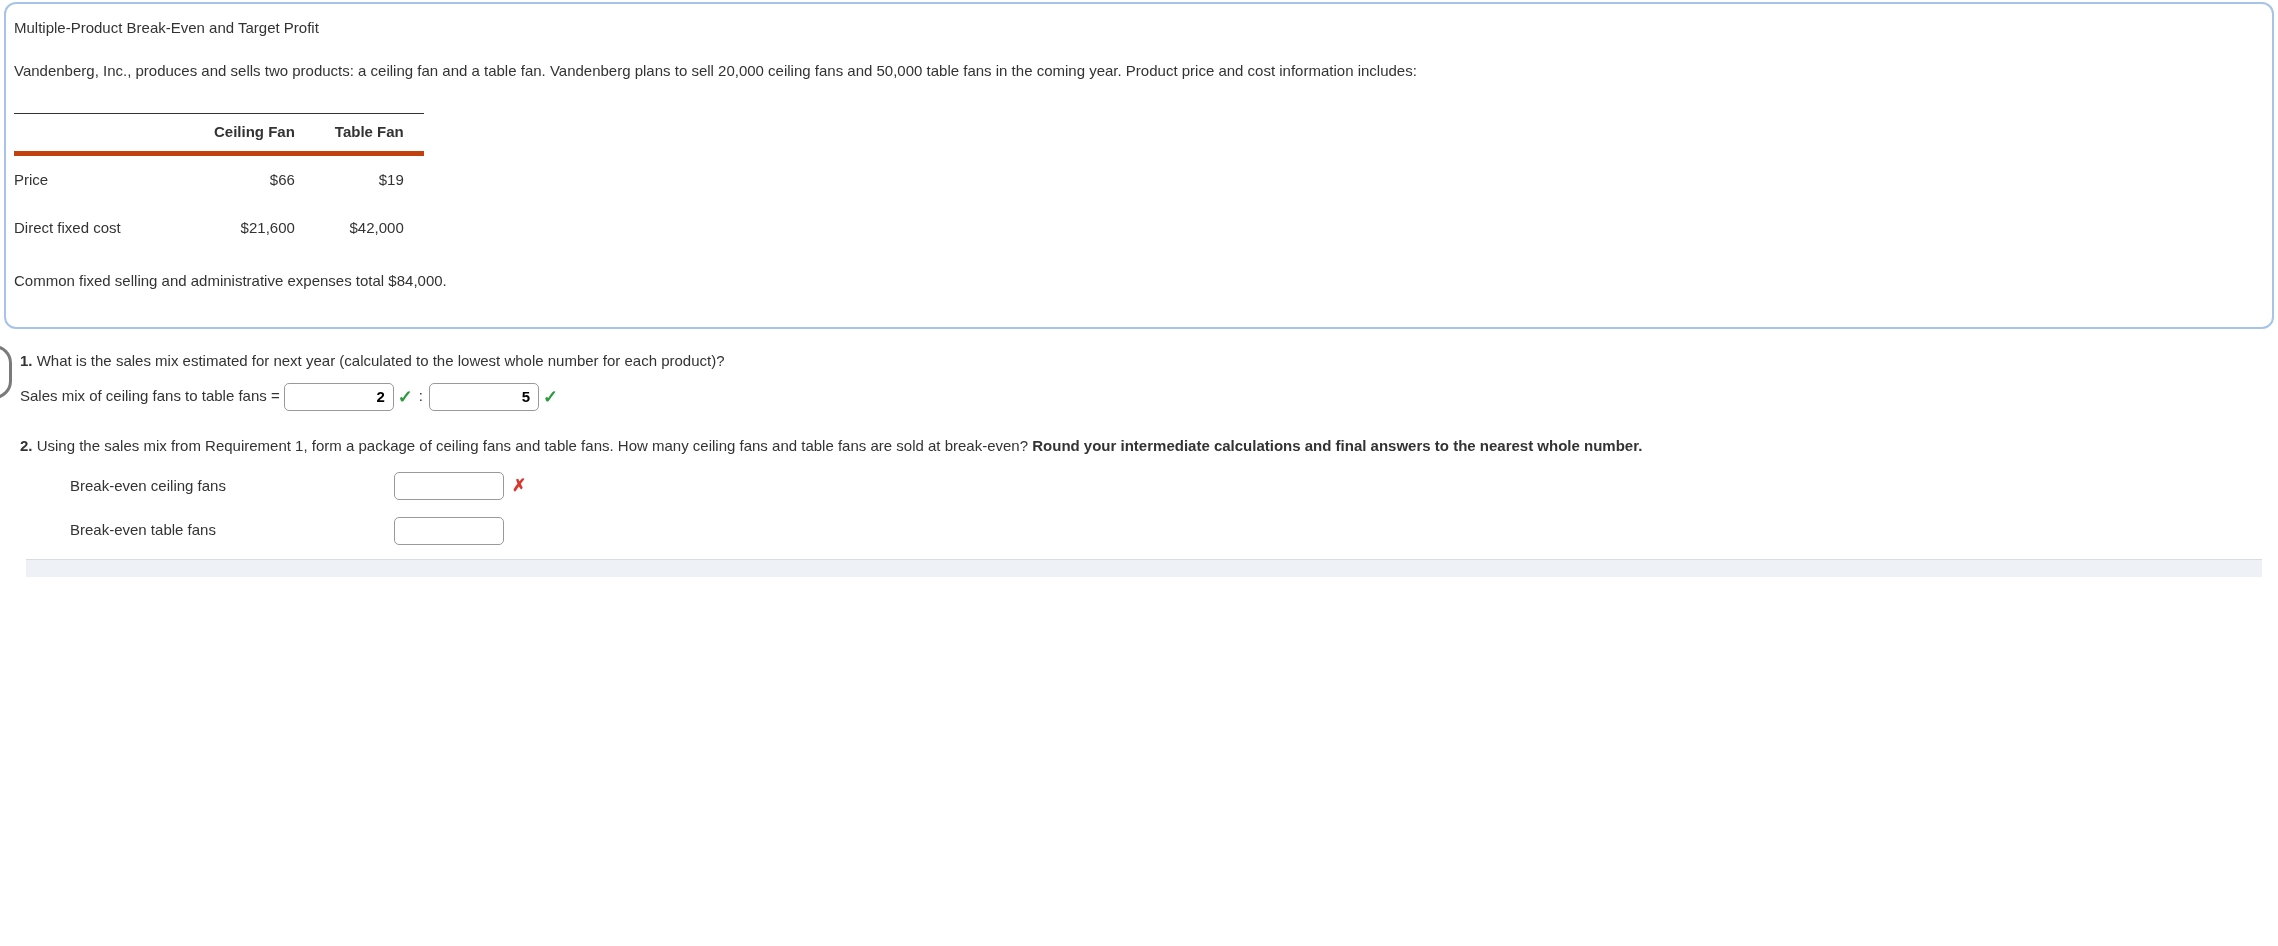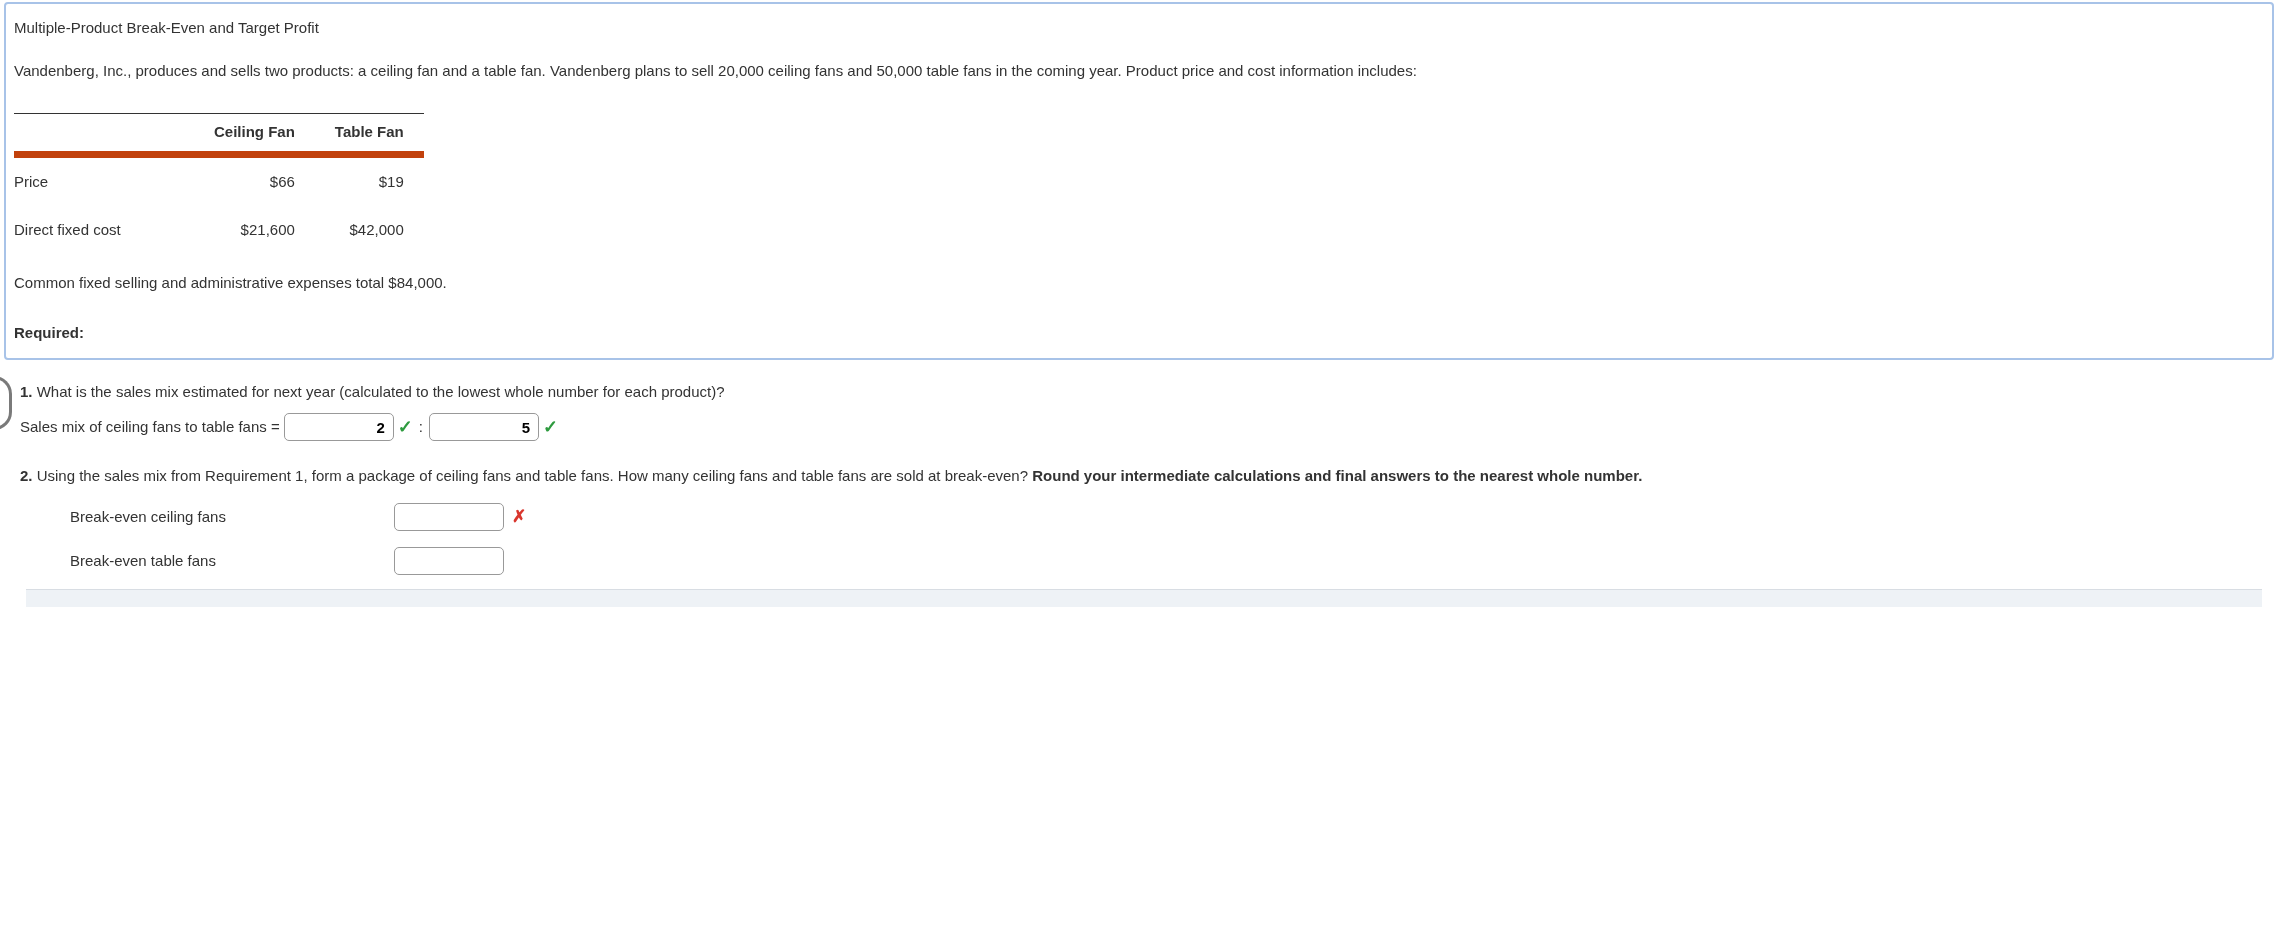--- a/index.html
+++ b/index.html
@@ -9,40 +9,40 @@
     }
     body {
       font-family: Verdana, Geneva, sans-serif;
       font-size: 15px;
       color: #333;
       background: #fff;
       padding: 0;
     }
     .problem-box {
       border: 2px solid #a8c3e8;
-      border-radius: 4px;
+      border-radius: 12px;
       padding: 10px 8px;
       margin: 2px 4px 18px 4px;
       line-height: 1.9;
     }
     .problem-title {
       margin-bottom: 14px;
     }
     .problem-desc {
       margin-bottom: 28px;
     }
     .data-table {
       border-collapse: collapse;
       margin-bottom: 14px;
     }
     .data-table th {
       font-weight: bold;
       text-align: right;
       padding: 4px 20px 4px 20px;
-      border-bottom: 7px solid #c2410c;
+      border-bottom: 5px solid #c2410c;
       border-top: 1px solid #333;
     }
     .data-table th:first-child {
       text-align: left;
       padding-left: 0;
     }
     .data-table td {
       padding: 10px 20px;
       text-align: right;
     }
@@ -155,21 +155,20 @@
       </tr>
       <tr>
         <td>Direct fixed cost</td>
         <td>$21,600</td>
         <td>$42,000</td>
       </tr>
     </tbody>
   </table>
 
   <div class="common-fixed">Common fixed selling and administrative expenses total $84,000.</div>
-  <div class="required-label">Required:</div>
 </div>
 
 <div class="questions">
   <div class="paren-decoration"></div>
 
   <div class="q-block">
     <div>
       <span class="q-num">1.</span><span> What is the sales mix estimated for next year (calculated to the lowest whole number for each product)?</span>
     </div>
     <div class="answer-row">

